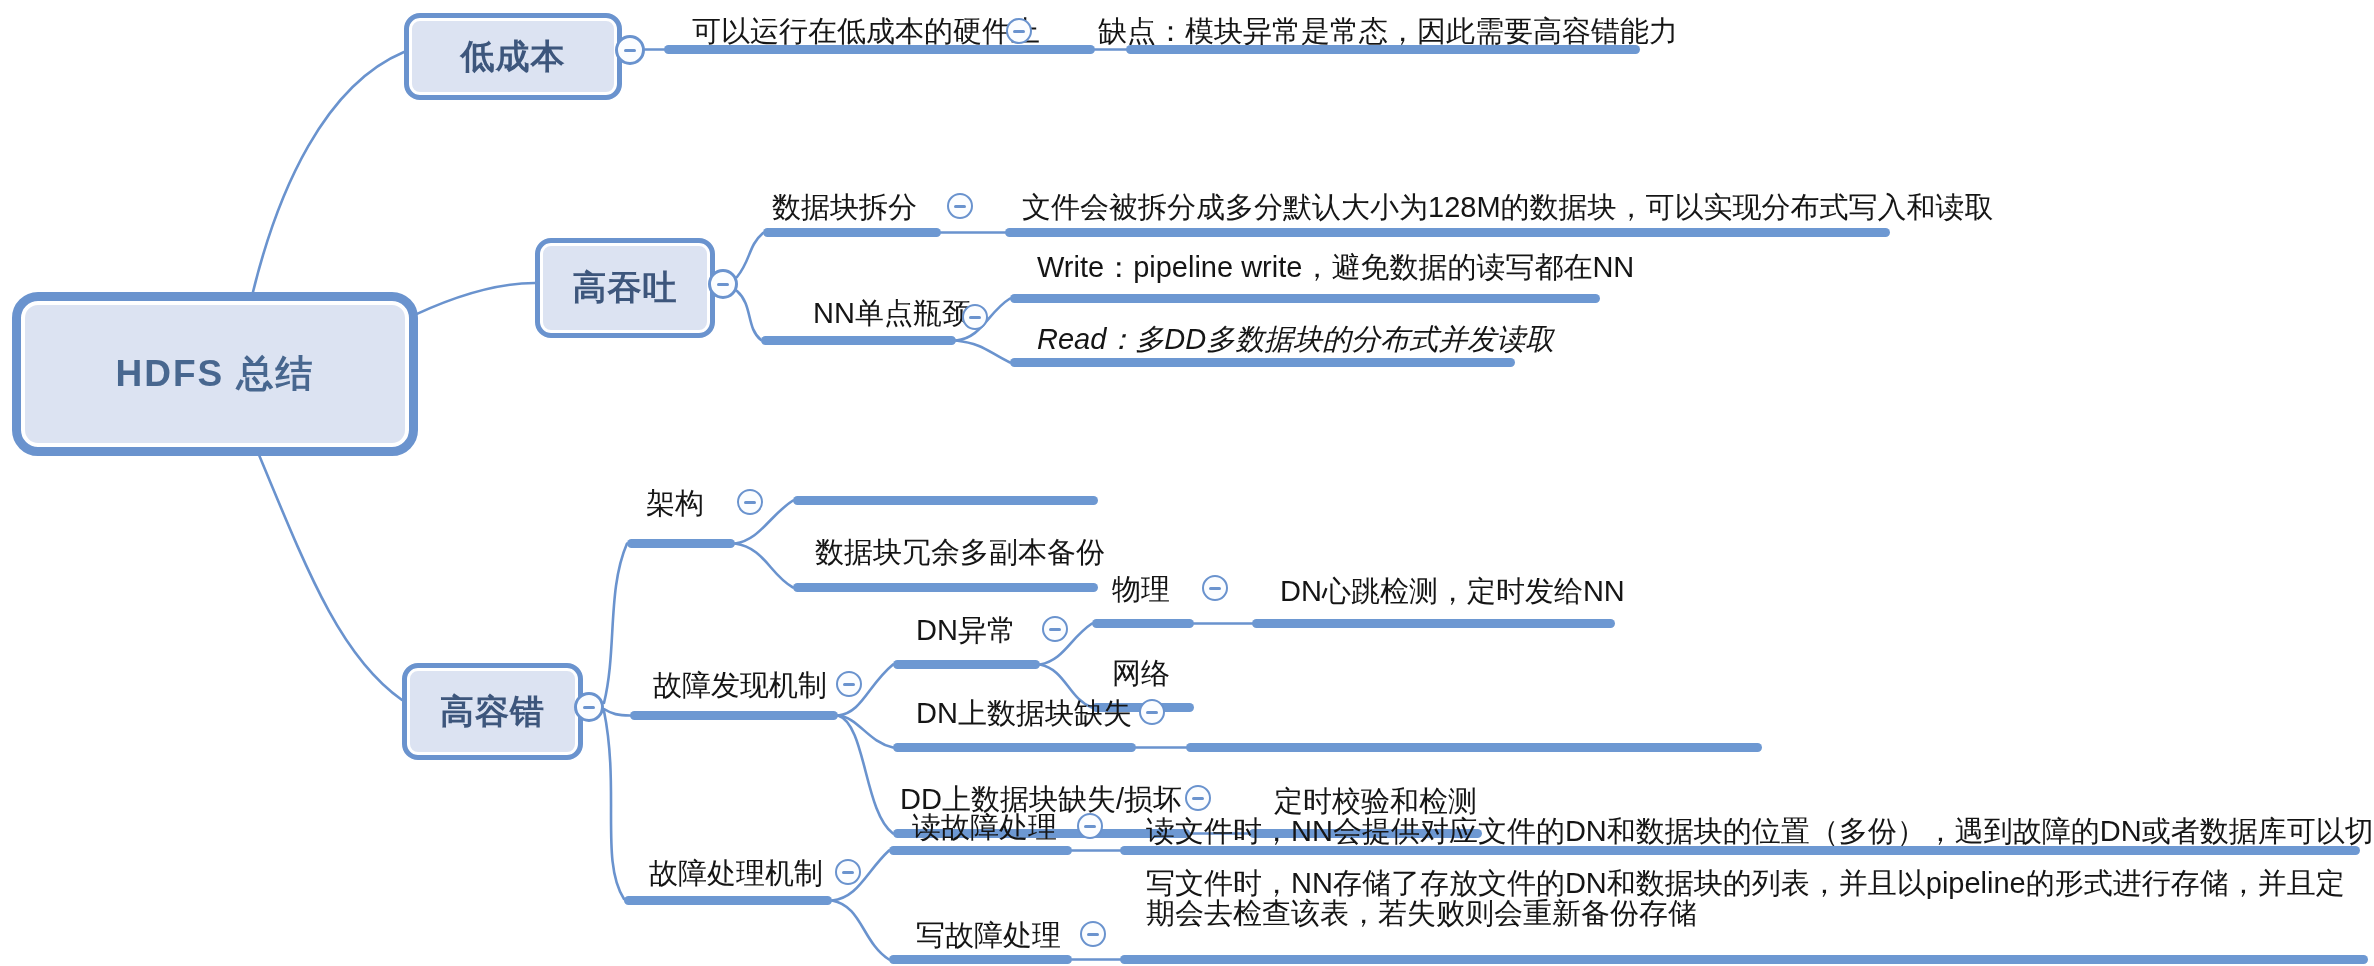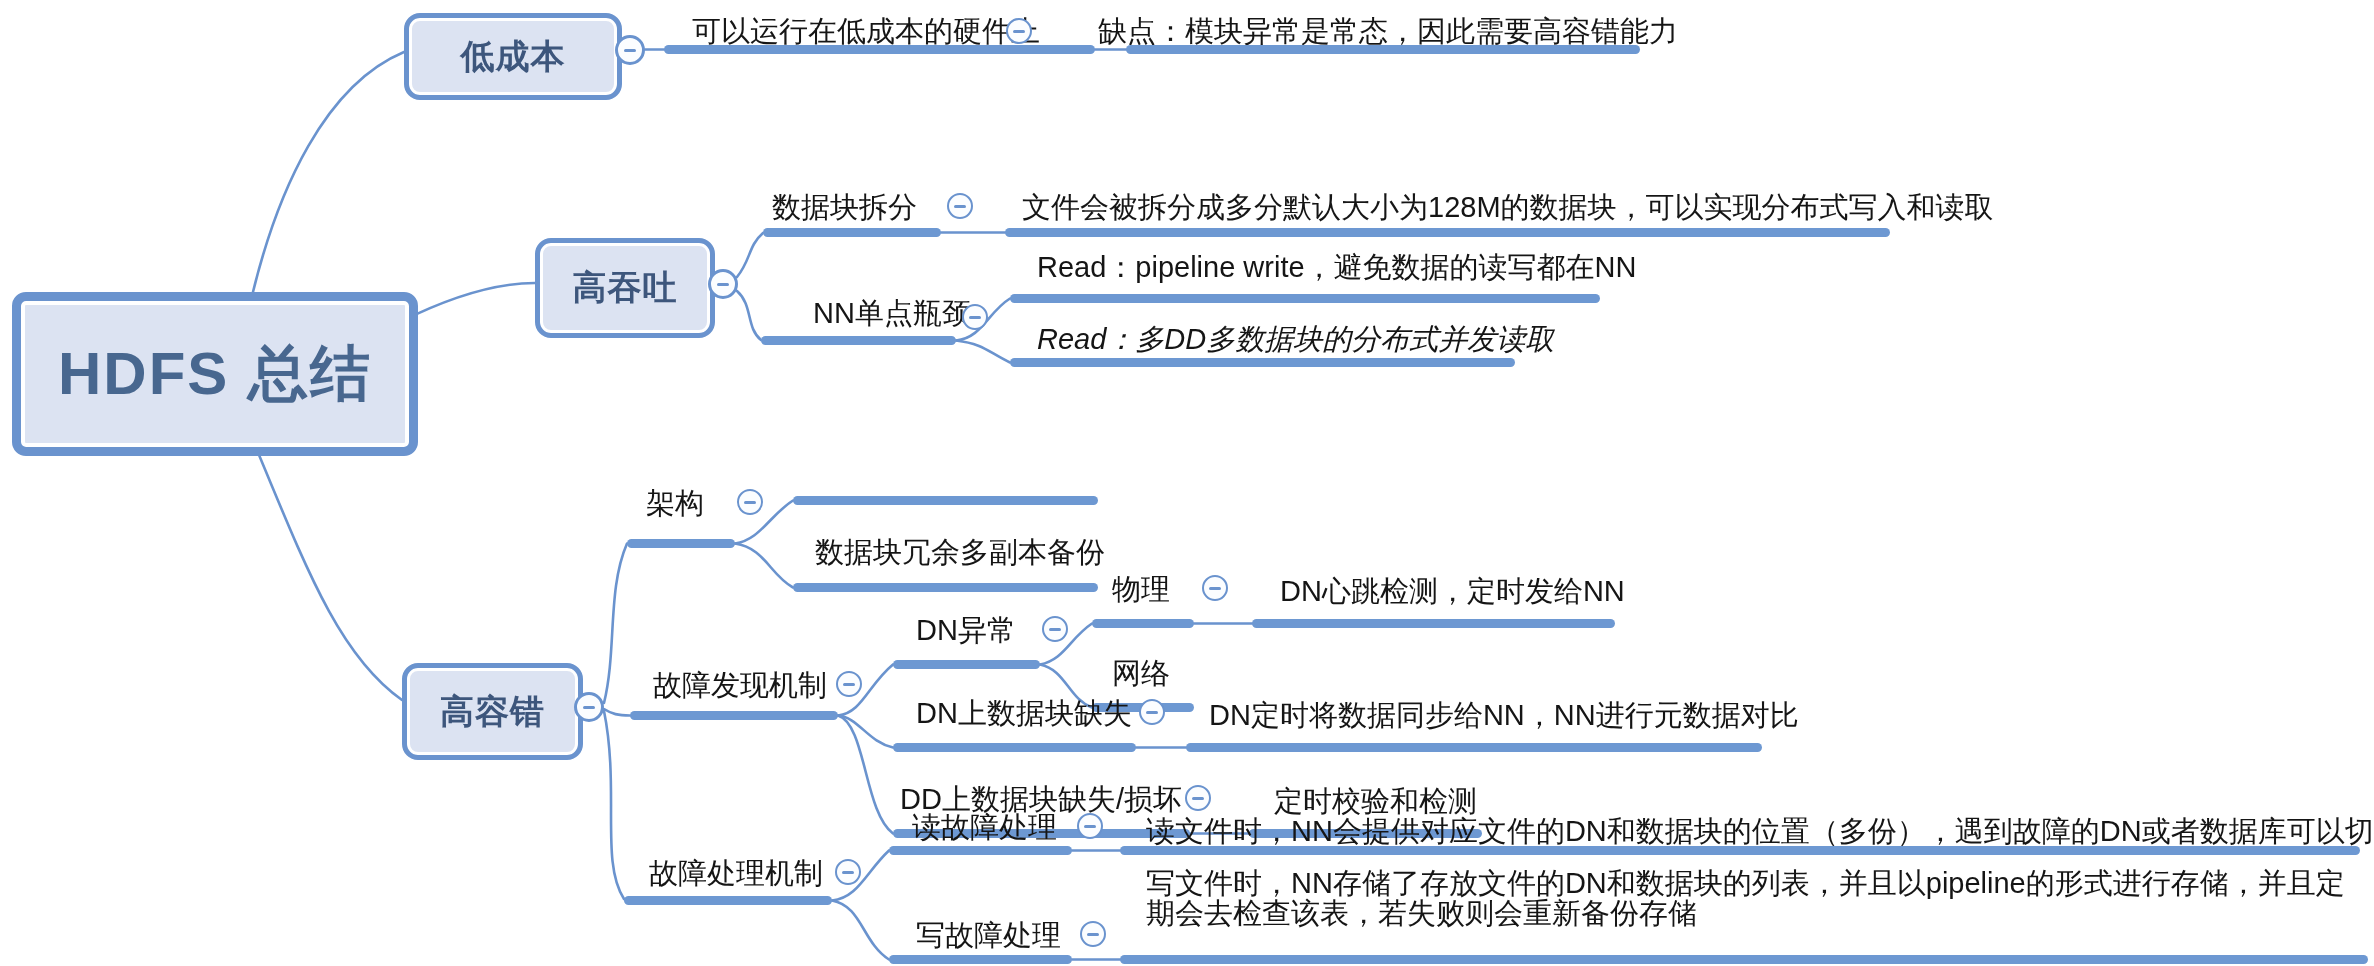--- a/index.html
+++ b/index.html
@@ -11,22 +11,22 @@
   svg.wires path, svg.wires line{stroke:#6a93ce;stroke-width:2.6;fill:none;stroke-linecap:round;}
 
   
   .box{
     position:absolute;display:flex;align-items:center;justify-content:center;
     background:#dce3f2;border:5px solid #6a93ce;border-radius:16px;
     box-shadow:inset 0 0 0 3px #ffffff;
     color:#3d567c;font-size:34px;font-weight:600;letter-spacing:1px;
   }
   .box.root{
-    border-width:9px;border-radius:14px;box-shadow:inset 0 0 0 4px #ffffff;
-    font-size:60px;font-weight:700;color:#48678f;letter-spacing:2px;
+    border-width:9px;border-radius:26px;box-shadow:inset 0 0 0 4px #ffffff;
+    font-size:37px;font-weight:700;color:#48678f;letter-spacing:2px;
   }
 
   
   .lbl{
     position:absolute;white-space:nowrap;color:#151515;font-size:29px;line-height:34px;
   }
   .lbl.wrap{white-space:normal;line-height:30px;}
   .bar{
     position:absolute;height:9px;border-radius:5px;background:#6d98d2;
   }
@@ -112,21 +112,21 @@
       <span class="dash"></span>
     </div>
   <div class="lbl" style="left:1022px;top:190px;">文件会被拆分成多分默认大小为128M的数据块，可以实现分布式写入和读取</div>
   <div class="bar" style="left:1005px;top:228px;width:885px;"></div>
 
   <div class="lbl" style="left:790px;top:296px;margin-left:23px;">NN单点瓶颈</div>
   <div class="bar" style="left:761px;top:336px;width:195px;"></div>
   <div class="minus" style="left:962px;top:304px;">
       <span class="dash"></span>
     </div>
-  <div class="lbl" style="left:1037px;top:250px;">Read：pipeline write，避免数据的读写都在NN</div>
+  <div class="lbl" style="left:1037px;top:250px;">Write：pipeline write，避免数据的读写都在NN</div>
   <div class="bar" style="left:1010px;top:294px;width:590px;"></div>
   <div class="lbl" style="left:1037px;top:322px;font-style:italic;">Read：多DD多数据块的分布式并发读取</div>
   <div class="bar" style="left:1010px;top:358px;width:505px;"></div>
 
   <div class="lbl" style="left:646px;top:486px;">架构</div>
   <div class="bar" style="left:627px;top:539px;width:108px;"></div>
   <div class="minus" style="left:737px;top:489px;">
       <span class="dash"></span>
     </div>
   <div class="bar" style="left:793px;top:496px;width:305px;"></div>
@@ -154,21 +154,20 @@
   <div class="bar" style="left:1252px;top:619px;width:363px;"></div>
 
   <div class="lbl" style="left:1112px;top:656px;">网络</div>
   <div class="bar" style="left:1092px;top:703px;width:102px;"></div>
 
   <div class="lbl" style="left:916px;top:696px;">DN上数据块缺失</div>
   <div class="bar" style="left:893px;top:743px;width:243px;"></div>
   <div class="minus" style="left:1139px;top:699px;">
       <span class="dash"></span>
     </div>
-  <div class="lbl" style="left:1209px;top:698px;">DN定时将数据同步给NN，NN进行元数据对比</div>
   <div class="bar" style="left:1186px;top:743px;width:576px;"></div>
 
   <div class="lbl" style="left:900px;top:782px;">DD上数据块缺失/损坏</div>
   <div class="bar" style="left:893px;top:829px;width:297px;"></div>
   <div class="minus" style="left:1185px;top:785px;">
       <span class="dash"></span>
     </div>
   <div class="lbl" style="left:1274px;top:784px;">定时校验和检测</div>
   <div class="bar" style="left:1249px;top:829px;width:233px;"></div>
 

